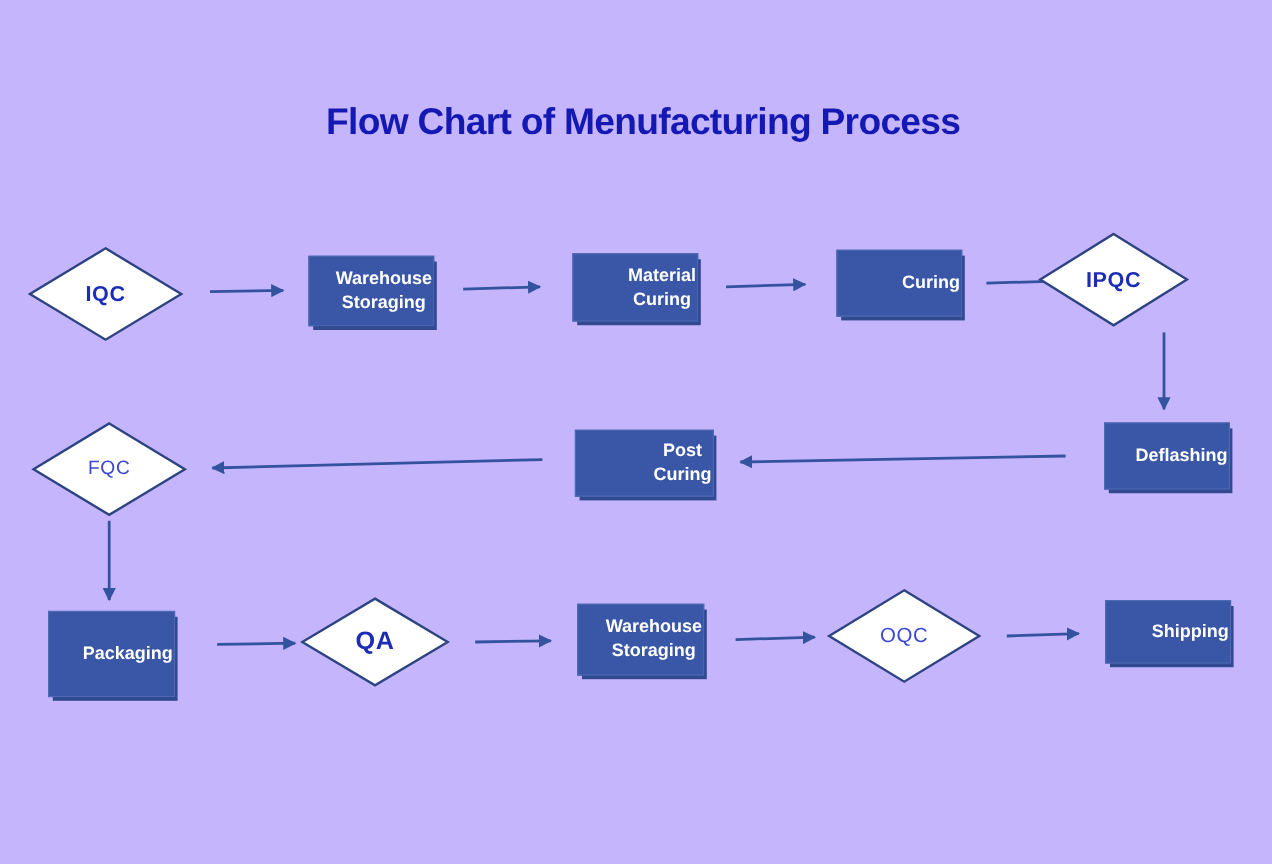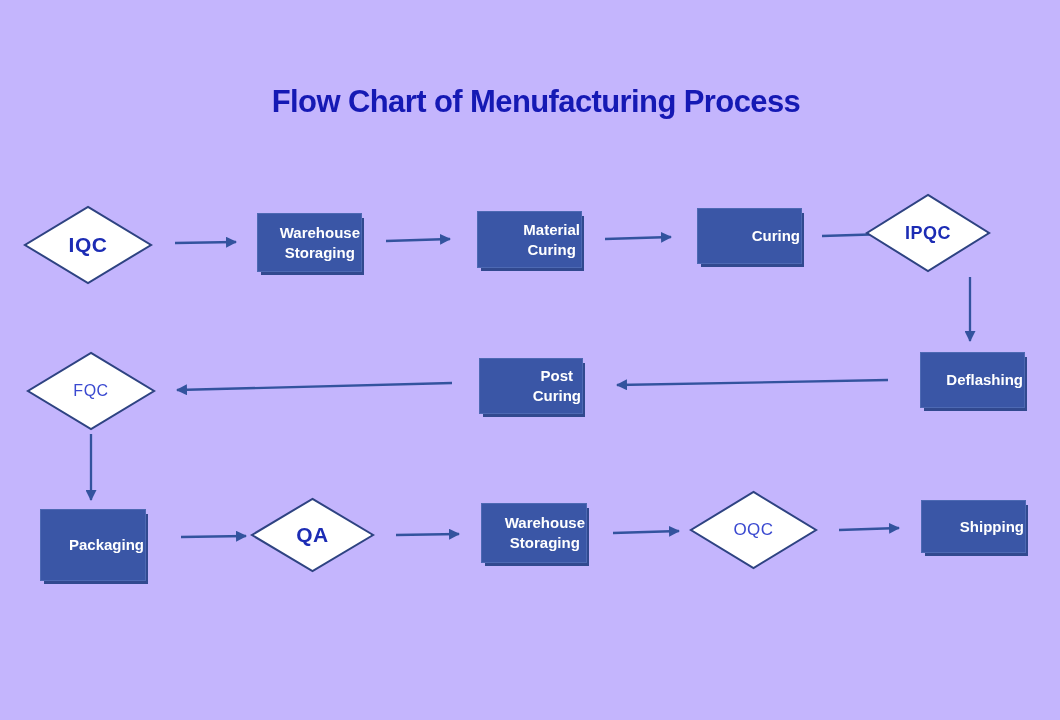--- a/index.html
+++ b/index.html
@@ -57,21 +57,21 @@
     <line x1="181" y1="537" x2="246" y2="536" stroke="#33539e" stroke-width="2.3" marker-end="url(#ah)"></line>
     <line x1="396" y1="535" x2="459" y2="534" stroke="#33539e" stroke-width="2.3" marker-end="url(#ah)"></line>
     <line x1="613" y1="533" x2="679" y2="531" stroke="#33539e" stroke-width="2.3" marker-end="url(#ah)"></line>
     <line x1="839" y1="530" x2="899" y2="528" stroke="#33539e" stroke-width="2.3" marker-end="url(#ah)"></line>
   </svg>
 
   <div class="node decision" style="left:23px;top:205px;width:130px;height:80px">
     <svg viewBox="0 0 100 62" preserveAspectRatio="none">
       <polygon points="50,1.5 98.5,31 50,60.5 1.5,31" fill="#ffffff" stroke="#2e4382" stroke-width="2" vector-effect="non-scaling-stroke"></polygon>
     </svg>
-    <span class="label d-bold" style="font-size:21px">IQC</span>
+    <span class="label d-bold" style="font-size:18px">IQC</span>
   </div>
 
   <div class="node process" style="left:257px;top:213px;width:105px;height:59px">
     <span class="label">Warehouse
 Storaging</span>
   </div>
 
   <div class="node process" style="left:477px;top:211px;width:105px;height:57px">
     <span class="label">Material
 Curing</span>
@@ -85,21 +85,21 @@
     <svg viewBox="0 0 100 62" preserveAspectRatio="none">
       <polygon points="50,1.5 98.5,31 50,60.5 1.5,31" fill="#ffffff" stroke="#2e4382" stroke-width="2" vector-effect="non-scaling-stroke"></polygon>
     </svg>
     <span class="label d-bold" style="font-size:18px">IPQC</span>
   </div>
 
   <div class="node process" style="left:920px;top:352px;width:105px;height:56px">
     <span class="label">Deflashing</span>
   </div>
 
-  <div class="node process" style="left:479px;top:358px;width:104px;height:56px">
+  <div class="node process" style="left:479px;top:358px;width:116px;height:56px">
     <span class="label">Post
 Curing</span>
   </div>
 
   <div class="node decision" style="left:26px;top:351px;width:130px;height:80px">
     <svg viewBox="0 0 100 62" preserveAspectRatio="none">
       <polygon points="50,1.5 98.5,31 50,60.5 1.5,31" fill="#ffffff" stroke="#2e4382" stroke-width="2" vector-effect="non-scaling-stroke"></polygon>
     </svg>
     <span class="label d-reg" style="font-size:16px">FQC</span>
   </div>

